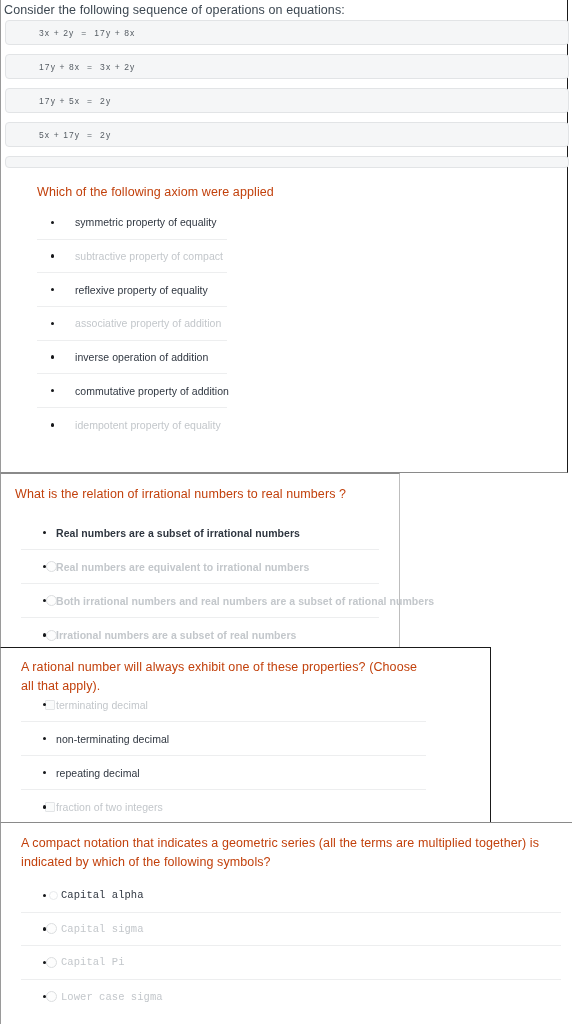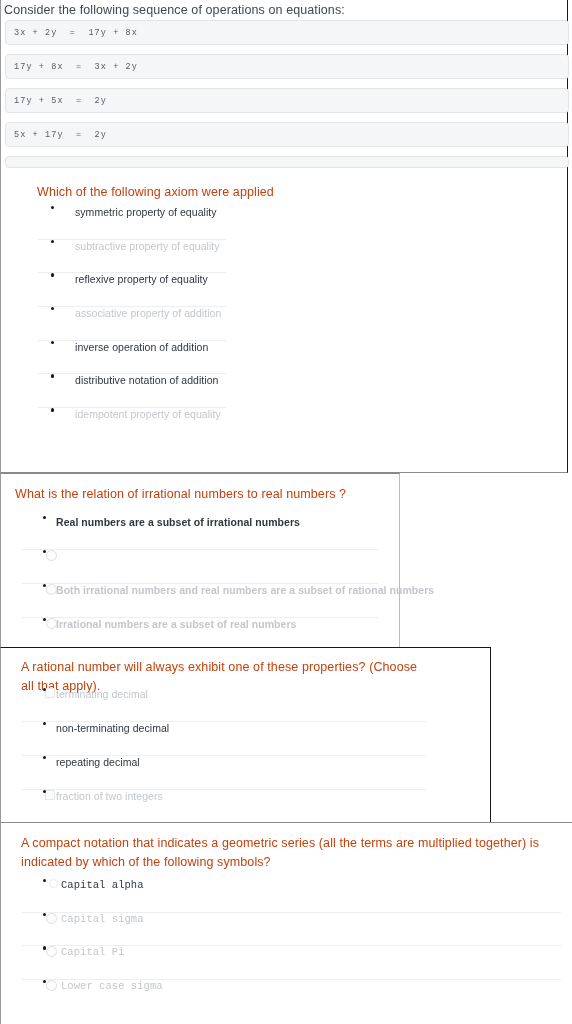--- a/index.html
+++ b/index.html
@@ -90,35 +90,37 @@
     background: #f5f6f7;
     border: 1px solid #e2e4e6;
     border-radius: 4px;
     margin-bottom: 9px;
     display: flex;
     align-items: center;
     padding-left: 8px;
   }
 
   .eqbox .eqtext {
-    font-family: Liberation Mono, monospace;
+    font-family: Liberation Sans, sans-serif;
     font-size: 8.5px;
     color: #555c63;
     letter-spacing: 1.1px;
     white-space: pre;
+    margin-left: 25px;
   }
 
   .eqbox.empty { height: 12px; margin-bottom: 0; }
 
   
   .opts { position: absolute; }
 
   .opt {
     position: relative;
     display: flex;
+    align-items: center;
     box-sizing: border-box;
     border-bottom: 1px solid #edeeef;
   }
 
   .opt:last-child { border-bottom: none; }
 
   .bullet {
     position: absolute;
     width: 3.4px;
     height: 3.4px;
@@ -219,57 +221,58 @@
 
     <div class="q-title" style="left:36px; top:184px;">Which of the following axiom were applied</div>
 
     <div class="opts q1-opts">
       <div class="opt">
         <span class="bullet"></span>
         <span class="opt-label dark">symmetric property of equality</span>
       </div>
       <div class="opt">
         <span class="bullet"></span>
-        <span class="opt-label faded">subtractive property of equality</span>
+        <span class="opt-label faded">subtractive property of compact</span>
       </div>
       <div class="opt">
         <span class="bullet"></span>
         <span class="opt-label dark">reflexive property of equality</span>
       </div>
       <div class="opt">
         <span class="bullet"></span>
         <span class="opt-label faded">associative property of addition</span>
       </div>
       <div class="opt">
         <span class="bullet"></span>
         <span class="opt-label dark">inverse operation of addition</span>
       </div>
       <div class="opt">
         <span class="bullet"></span>
-        <span class="opt-label dark">distributive notation of addition</span>
+        <span class="opt-label dark">commutative property of addition</span>
       </div>
       <div class="opt">
         <span class="bullet"></span>
         <span class="opt-label faded">idempotent property of equality</span>
       </div>
     </div>
   </div>
 
   <div class="panel panel-q2">
 
     <div class="q-title" style="left:14px; top:11px; width:370px;">What is the relation of irrational numbers to real numbers ?</div>
 
     <div class="opts q2-opts">
       <div class="opt">
         <span class="bullet"></span>
         <span class="opt-label dark">Real numbers are a subset of irrational numbers</span>
       </div>
       <div class="opt">
         <span class="radio"></span>
         <span class="bullet"></span>
+        <span class="opt-label faded">Real numbers are equivalent to irrational numbers</span>
       </div>
       <div class="opt">
         <span class="radio"></span>
         <span class="bullet"></span>
         <span class="opt-label faded">Both irrational numbers and real numbers are a subset of rational numbers</span>
       </div>
       <div class="opt">
         <span class="radio"></span>
         <span class="bullet"></span>
         <span class="opt-label faded">Irrational numbers are a subset of real numbers</span>

